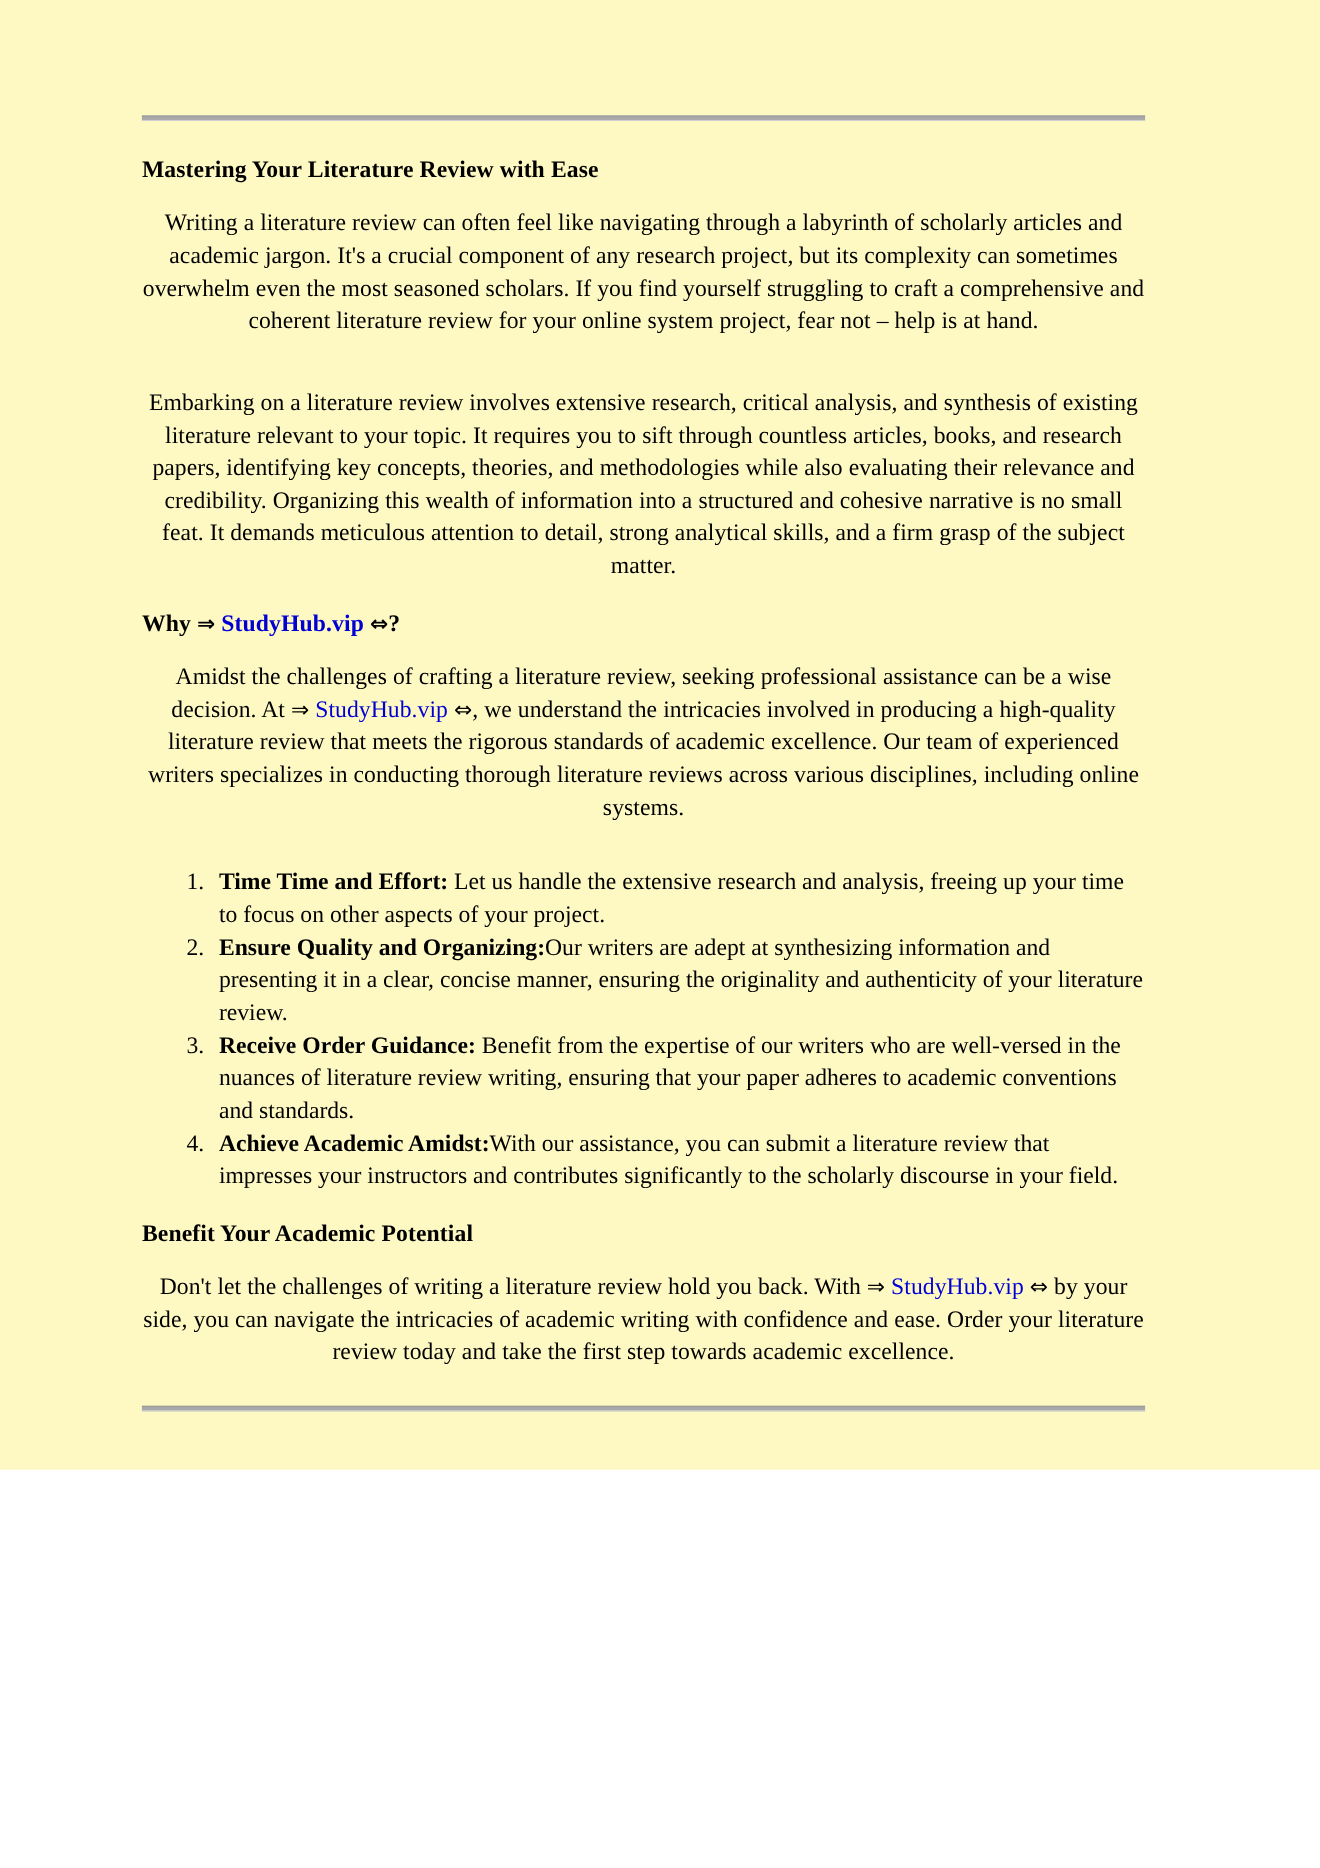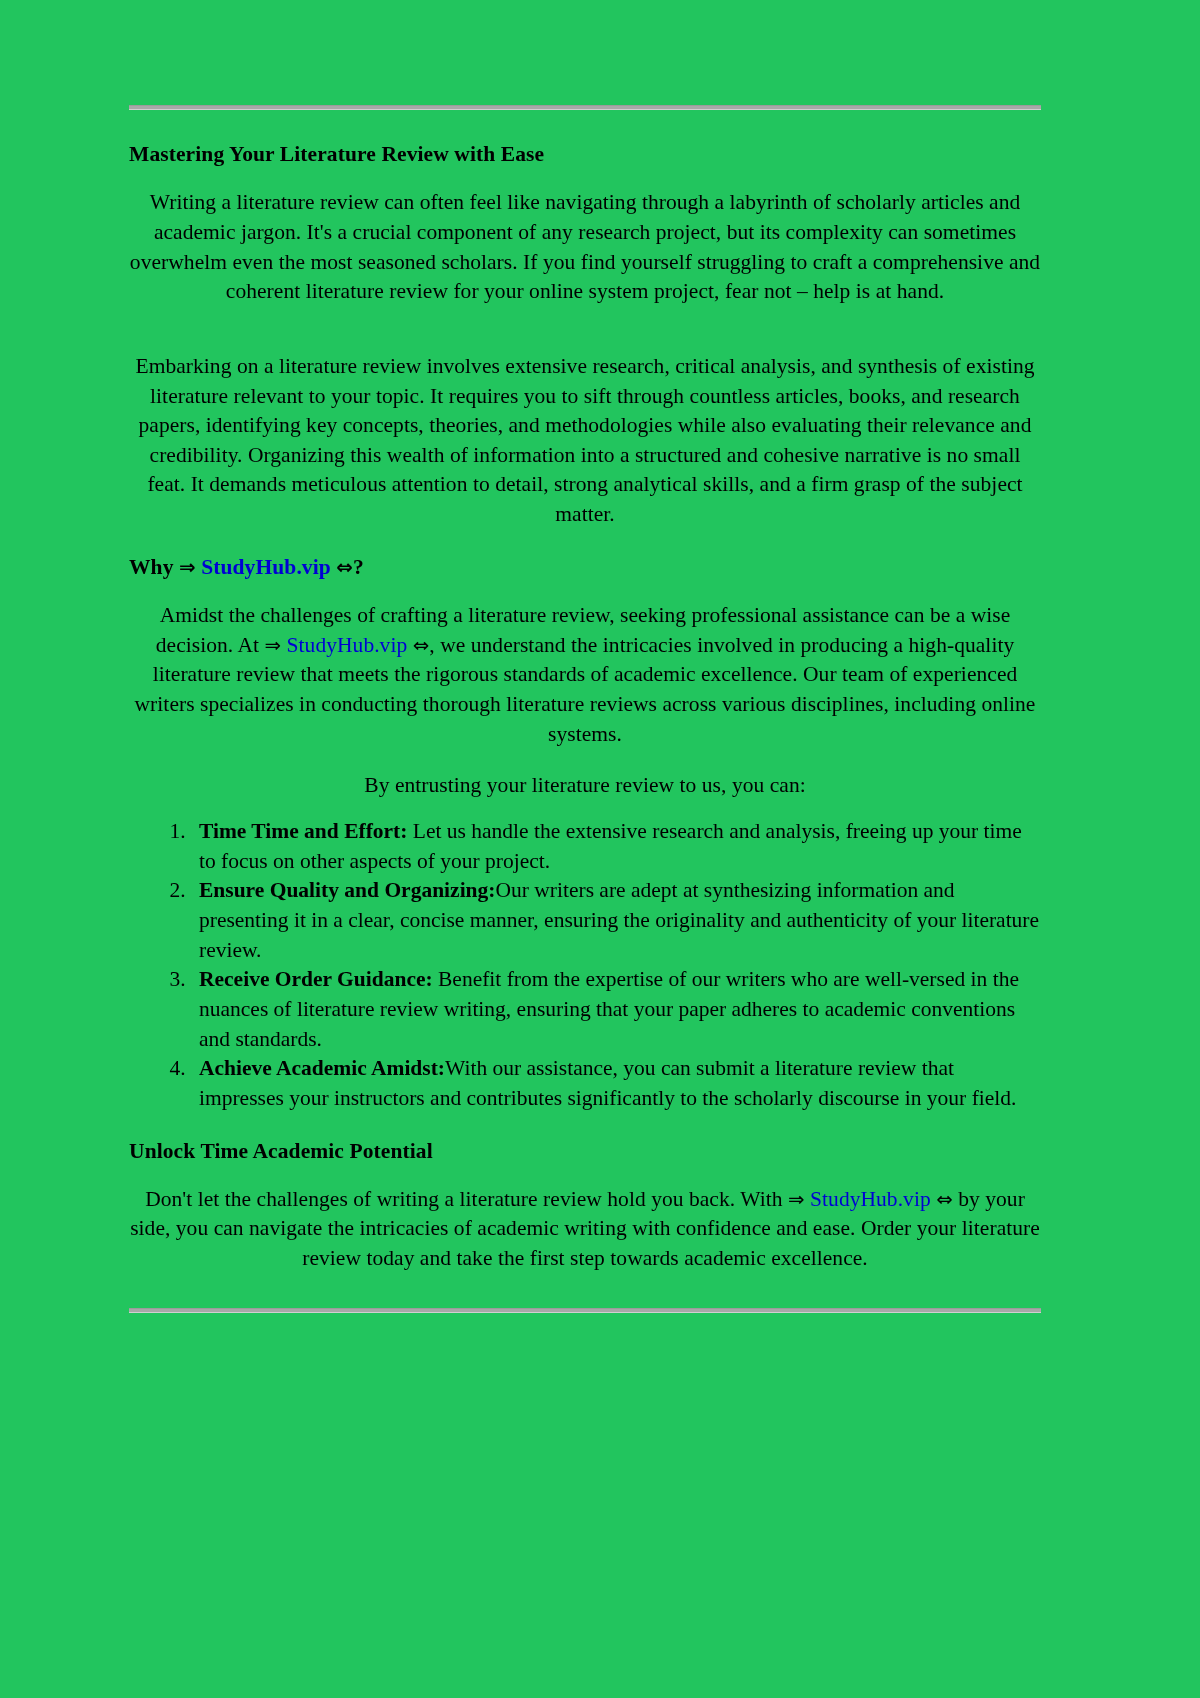--- a/index.html
+++ b/index.html
@@ -11,22 +11,22 @@
     width: 1200px;
     height: 1698px;
     font-family: "Liberation Serif", "DejaVu Serif", serif;
     color: #000000;
     -webkit-font-smoothing: none;
   }
 
   .page {
     position: relative;
     width: 1200px;
-    height: 1698px;
-    background: #22c55e;
+    height: 1336px;
+    background: #fef9c3;
     box-sizing: border-box;
   }
 
   .content {
     position: absolute;
     left: 129px;
     top: 0;
     width: 912px;
   }
 
@@ -124,34 +124,33 @@
     <div class="gap-p-hd"></div>
 
     <h2 class="doc-h"><span>Why</span> <span class="arrow">⇒</span> <a class="link-bold" href="#">StudyHub.vip</a> <span class="arrow">⇔</span><span>?</span></h2>
 
     <div class="gap-hd-p"></div>
 
     <p class="body"><span>Amidst the challenges of crafting a literature review, seeking professional assistance can be a wise decision. At</span> <span class="arrow">⇒</span> <a class="link" href="#">StudyHub.vip</a> <span class="arrow">⇔</span><span>, we understand the intricacies involved in producing a high-quality literature review that meets the rigorous standards of academic excellence. Our team of experienced writers specializes in conducting thorough literature reviews across various disciplines, including online systems.</span></p>
 
     <div class="gap-p-p"></div>
 
-    <p class="body">By entrusting your literature review to us, you can:</p>
 
     <div class="gap-p-ol"></div>
 
     <ol class="items">
       <li><span class="b">Time Time and Effort:</span><span> Let us handle the extensive research and analysis, freeing up your time to focus on other aspects of your project.</span></li>
       <li><span class="b">Ensure Quality and Organizing:</span><span>Our writers are adept at synthesizing information and presenting it in a clear, concise manner, ensuring the originality and authenticity of your literature review.</span></li>
       <li><span class="b">Receive Order Guidance:</span><span> Benefit from the expertise of our writers who are well-versed in the nuances of literature review writing, ensuring that your paper adheres to academic conventions and standards.</span></li>
       <li><span class="b">Achieve Academic Amidst:</span><span>With our assistance, you can submit a literature review that impresses your instructors and contributes significantly to the scholarly discourse in your field.</span></li>
     </ol>
 
     <div class="gap-ol-hd"></div>
 
-    <h2 class="doc-h">Unlock Time Academic Potential</h2>
+    <h2 class="doc-h">Benefit Your Academic Potential</h2>
 
     <div class="gap-hd-p"></div>
 
     <p class="body"><span>Don't let the challenges of writing a literature review hold you back. With</span> <span class="arrow">⇒</span> <a class="link" href="#">StudyHub.vip</a> <span class="arrow">⇔</span> <span>by your side, you can navigate the intricacies of academic writing with confidence and ease. Order your literature review today and take the first step towards academic excellence.</span></p>
 
     <div class="hr hr-bottom"></div>
 
   </div>
 </div>
 

